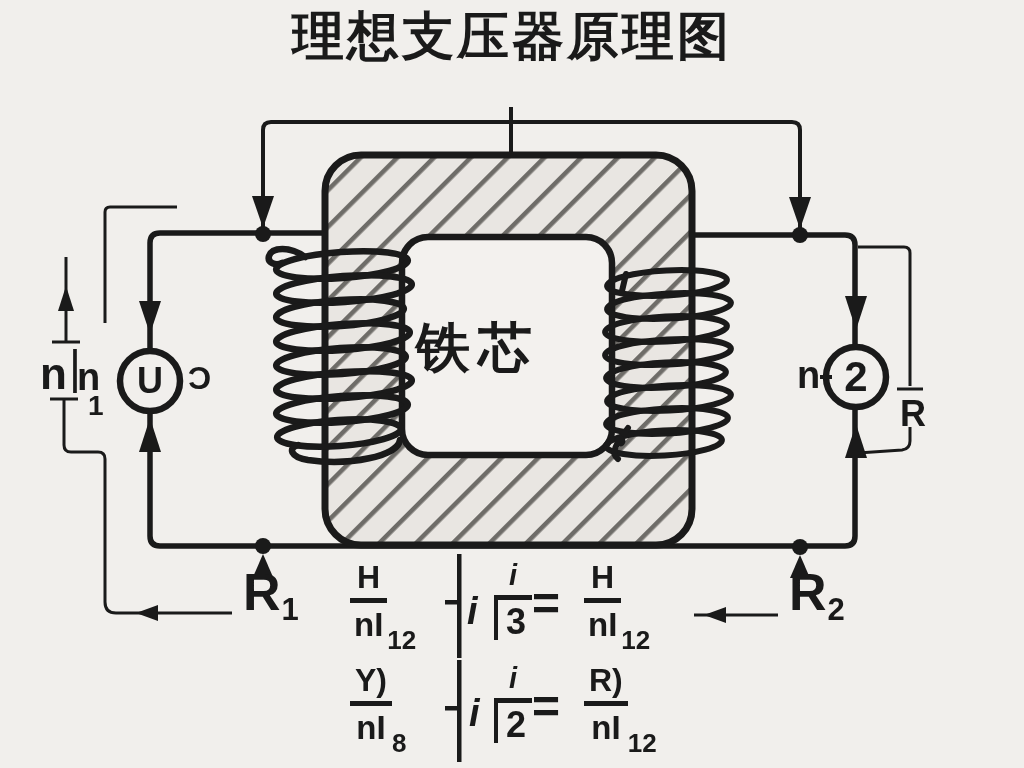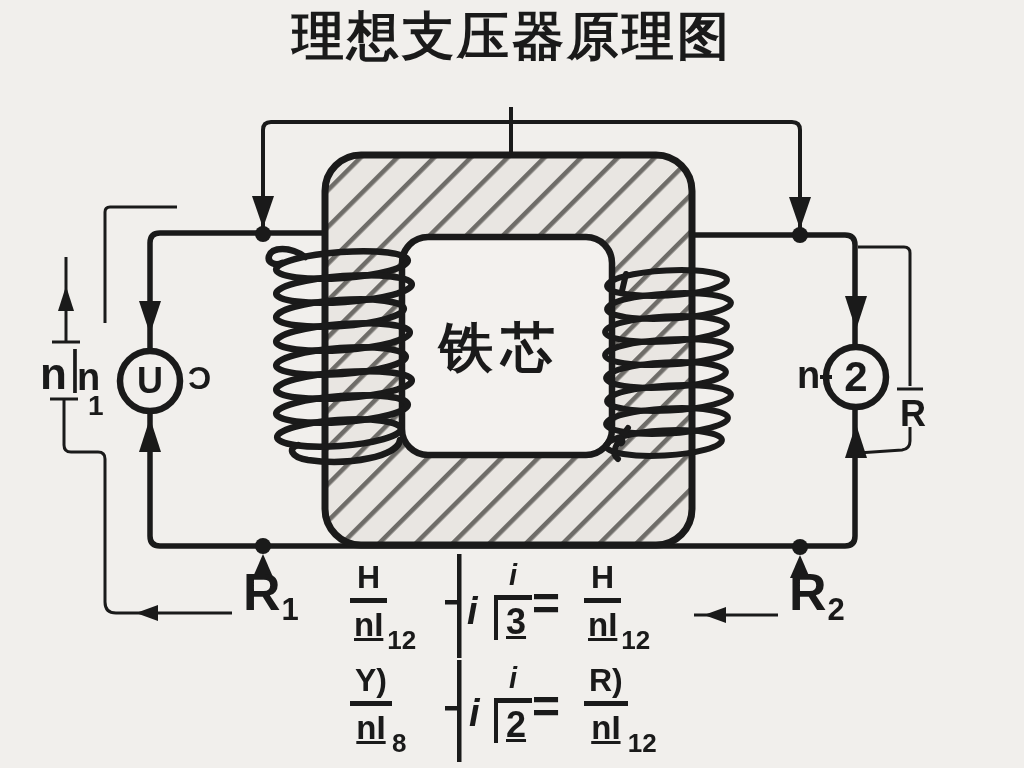--- a/index.html
+++ b/index.html
@@ -8,42 +8,42 @@
     background:#f1efec;color:#1a1a1a;
     font-family:"Liberation Sans", sans-serif;
   }
   .stage svg{position:absolute;left:0;top:0;}
   .abs{position:absolute;line-height:1;white-space:nowrap;}
   .title{
     left:0;top:10px;width:1024px;text-align:center;
     font-size:52px;font-weight:900;letter-spacing:3px;
   }
   .core-label{
-    left:396px;top:320px;width:210px;text-align:center;
+    left:416px;top:320px;width:210px;
     font-size:54px;font-weight:900;letter-spacing:8px;
   }
   .circle-txt{display:flex;align-items:center;justify-content:center;font-weight:800;}
   .src-txt{left:120px;top:351px;width:60px;height:60px;font-size:36px;}
   .meter-txt{left:826px;top:347px;width:60px;height:60px;font-size:42px;}
   .artifact{left:188px;top:362px;font-size:32px;font-weight:700;}
   .pn1{left:40px;top:352px;font-size:44px;font-weight:800;}
   .pbar{left:69px;top:344px;font-size:46px;font-weight:400;}
   .pn2{left:77px;top:358px;font-size:38px;font-weight:800;}
   .psub{left:88px;top:392px;font-size:28px;font-weight:800;}
   .sn{left:797px;top:356px;font-size:38px;font-weight:800;}
   .loadR{left:894px;top:396px;width:38px;text-align:center;font-size:36px;font-weight:800;}
   .rlabel{font-size:52px;font-weight:900;}
   .rlabel .rsub{font-size:31px;font-weight:900;position:relative;top:10px;left:1px;}
   .r1{left:243px;top:566px;}
   .r2{left:789px;top:566px;text-align:right;}
   
   .frac{position:absolute;display:flex;flex-direction:column;align-items:center;font-weight:800;}
   .fnum{font-size:32px;padding:0 5px 5px;line-height:1;}
   .fbar{align-self:stretch;height:4.5px;background:#1a1a1a;}
-  .fden{font-size:33px;padding:5px 4px 0;line-height:1;text-decoration:underline;}
+  .fden{font-size:33px;padding:5px 4px 0;line-height:1;}
   .fracm .fden{align-self:stretch;text-align:center;border-left:4.5px solid #1a1a1a;padding:4px 6px 0 8px;font-size:36px;}
   .fracm .fnum{font-style:italic;font-size:29px;}
   .fsub{position:absolute;left:100%;bottom:-15px;font-size:26px;font-weight:800;}
   .imid{font-size:38px;font-style:italic;font-weight:700;}
   .eq{font-size:48px;font-weight:900;letter-spacing:-2px;}
 </style>
 </head>
 <body>
 
 <div class="stage">

